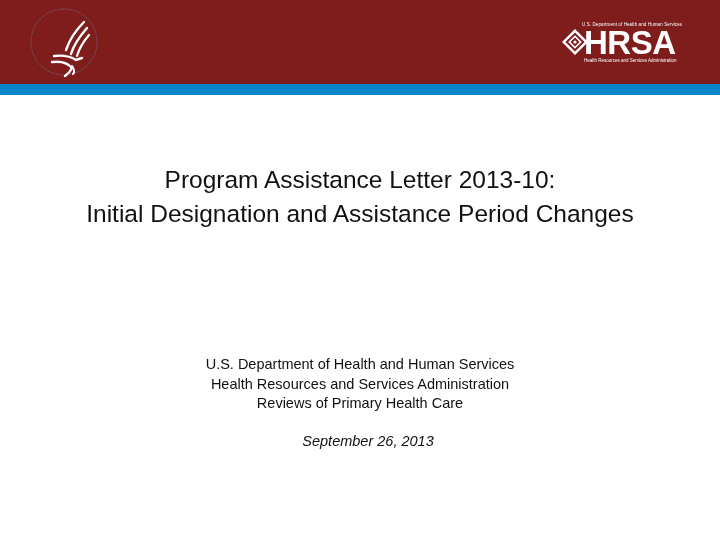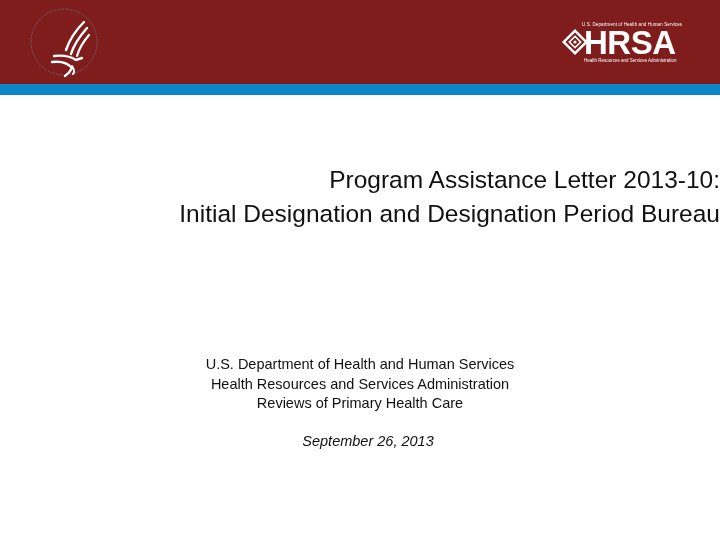--- a/index.html
+++ b/index.html
@@ -31,21 +31,21 @@
     .hrsa-word {
       position: absolute; left: 22px; top: 6px; font-size: 33px; font-weight: bold;
       letter-spacing: -0.5px; line-height: 33px;
     }
     .hrsa-bottom {
       position: absolute; left: 22px; top: 38px; font-size: 4.5px; white-space: nowrap;
     }
     .hrsa-emblem { position: absolute; left: 0; top: 9px; width: 26px; height: 26px; }
     .title {
       position: absolute; left: 0; top: 163px; width: 720px;
-      text-align: right; font-size: 24.5px; line-height: 34px; color: #111111;
+      text-align: center; font-size: 24.5px; line-height: 34px; color: #111111;
     }
     .subtitle {
       position: absolute; left: 0; top: 355px; width: 720px;
       text-align: center; font-size: 14.5px; line-height: 19.5px; color: #111111;
     }
     .date {
       position: absolute; left: 8px; top: 432px; width: 720px;
       text-align: center; font-size: 14.5px; line-height: 19px; color: #111111; font-style: italic;
     }
   </style>
@@ -71,21 +71,21 @@
     </svg>
     <span class="hrsa-top">U.S. Department of Health and Human Services</span>
     <span class="hrsa-word">HRSA</span>
     <span class="hrsa-bottom">Health Resources and Services Administration</span>
   </div>
 </div>
 <div class="header-stripe"></div>
 
 <div class="title">
   <div>Program Assistance Letter 2013-10:</div>
-  <div>Initial Designation and Designation Period Bureau</div>
+  <div>Initial Designation and Assistance Period Changes</div>
 </div>
 
 <div class="subtitle">
   <div>U.S. Department of Health and Human Services</div>
   <div>Health Resources and Services Administration</div>
   <div>Reviews of Primary Health Care</div>
 </div>
 
 <div class="date">September 26, 2013</div>
 

